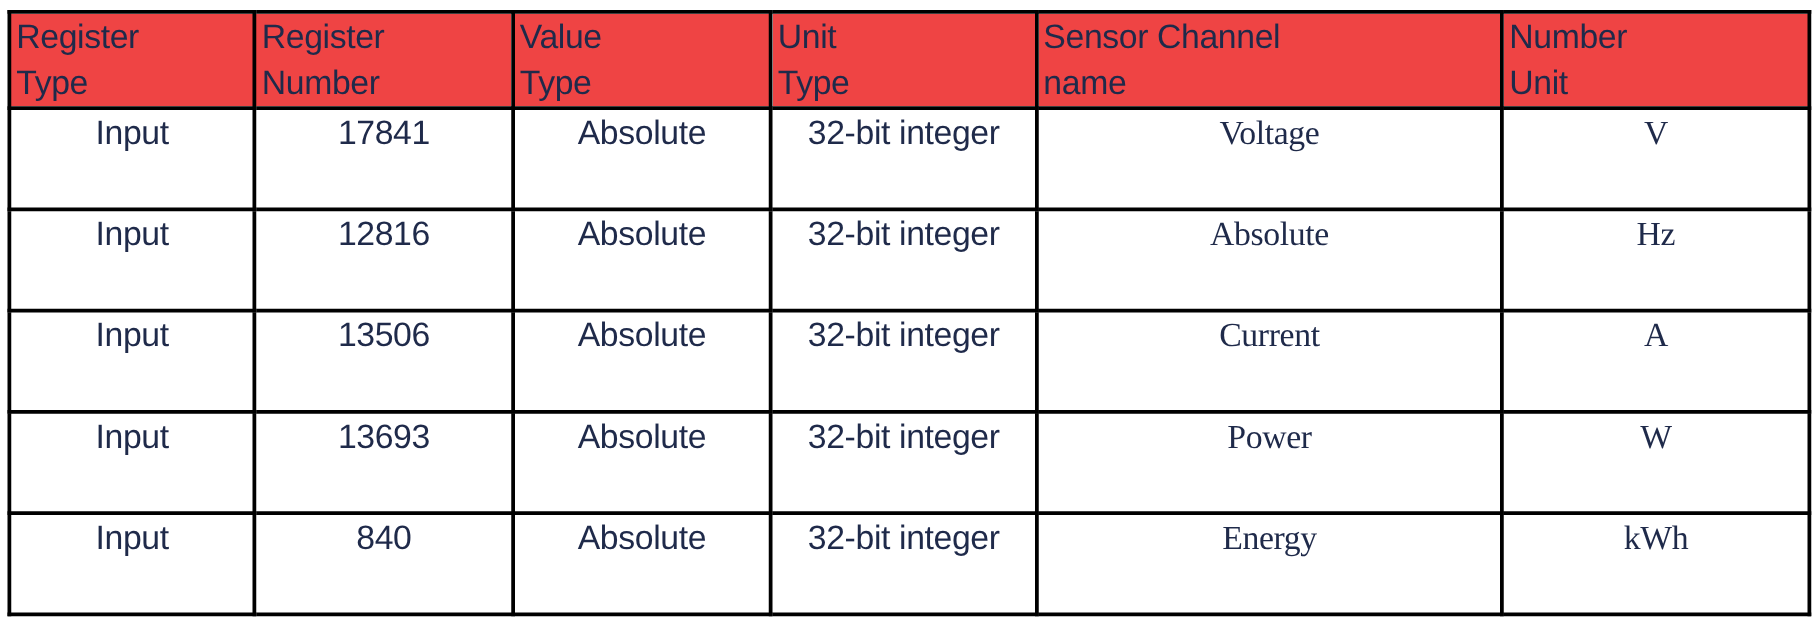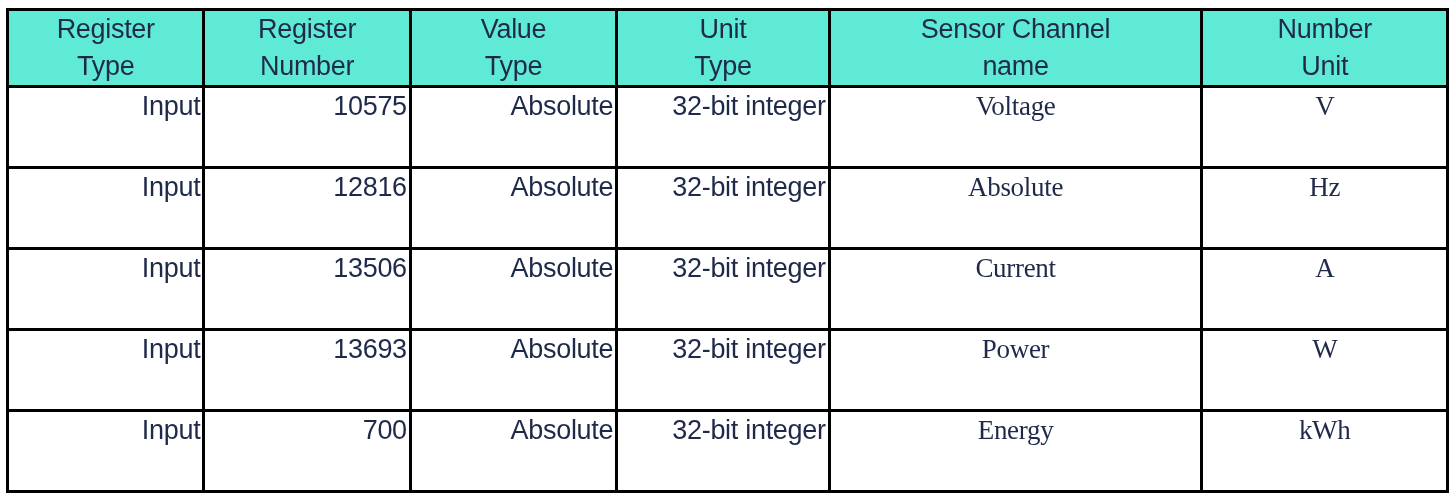--- a/index.html
+++ b/index.html
@@ -25,42 +25,42 @@
     letter-spacing: -0.3px;
   }
   table.register-table th,
   table.register-table td {
     border: 3px solid #000000;
     font-size: 27px;
     font-weight: normal;
     overflow: hidden;
   }
   table.register-table th {
-    background: #5eead4;
+    background: #ef4444;
     height: 74px;
-    text-align: center;
+    text-align: left;
     vertical-align: middle;
     line-height: 37px;
     padding: 0 4px;
   }
   table.register-table td {
     height: 76px;
     vertical-align: top;
     padding: 2px 2px 0 2px;
     line-height: 33px;
   }
   
   col.c1 { width: 196px; }
   col.c2 { width: 206px; }
   col.c3 { width: 206px; }
   col.c4 { width: 212px; }
   col.c5 { width: 372px; }
   col.c6 { width: 245px; }
   
-  td.left   { text-align: right; }
+  td.left   { text-align: center; }
   td.center { text-align: center; font-family: Liberation Serif, serif; }
   .hline { display: block; }
 </style>
 </head>
 <body>
 
 <div class="page">
   <table class="register-table">
     <colgroup>
       <col class="c1">
@@ -94,21 +94,21 @@
         </th>
         <th>
           <span class="hline">Number</span>
           <span class="hline">Unit</span>
         </th>
       </tr>
     </thead>
     <tbody>
       <tr>
         <td class="left">Input</td>
-        <td class="left">10575</td>
+        <td class="left">17841</td>
         <td class="left">Absolute</td>
         <td class="left">32-bit integer</td>
         <td class="center">Voltage</td>
         <td class="center">V</td>
       </tr>
       <tr>
         <td class="left">Input</td>
         <td class="left">12816</td>
         <td class="left">Absolute</td>
         <td class="left">32-bit integer</td>
@@ -126,21 +126,21 @@
       <tr>
         <td class="left">Input</td>
         <td class="left">13693</td>
         <td class="left">Absolute</td>
         <td class="left">32-bit integer</td>
         <td class="center">Power</td>
         <td class="center">W</td>
       </tr>
       <tr>
         <td class="left">Input</td>
-        <td class="left">700</td>
+        <td class="left">840</td>
         <td class="left">Absolute</td>
         <td class="left">32-bit integer</td>
         <td class="center">Energy</td>
         <td class="center">kWh</td>
       </tr>
     </tbody>
   </table>
 </div>
 
 </body></html>

